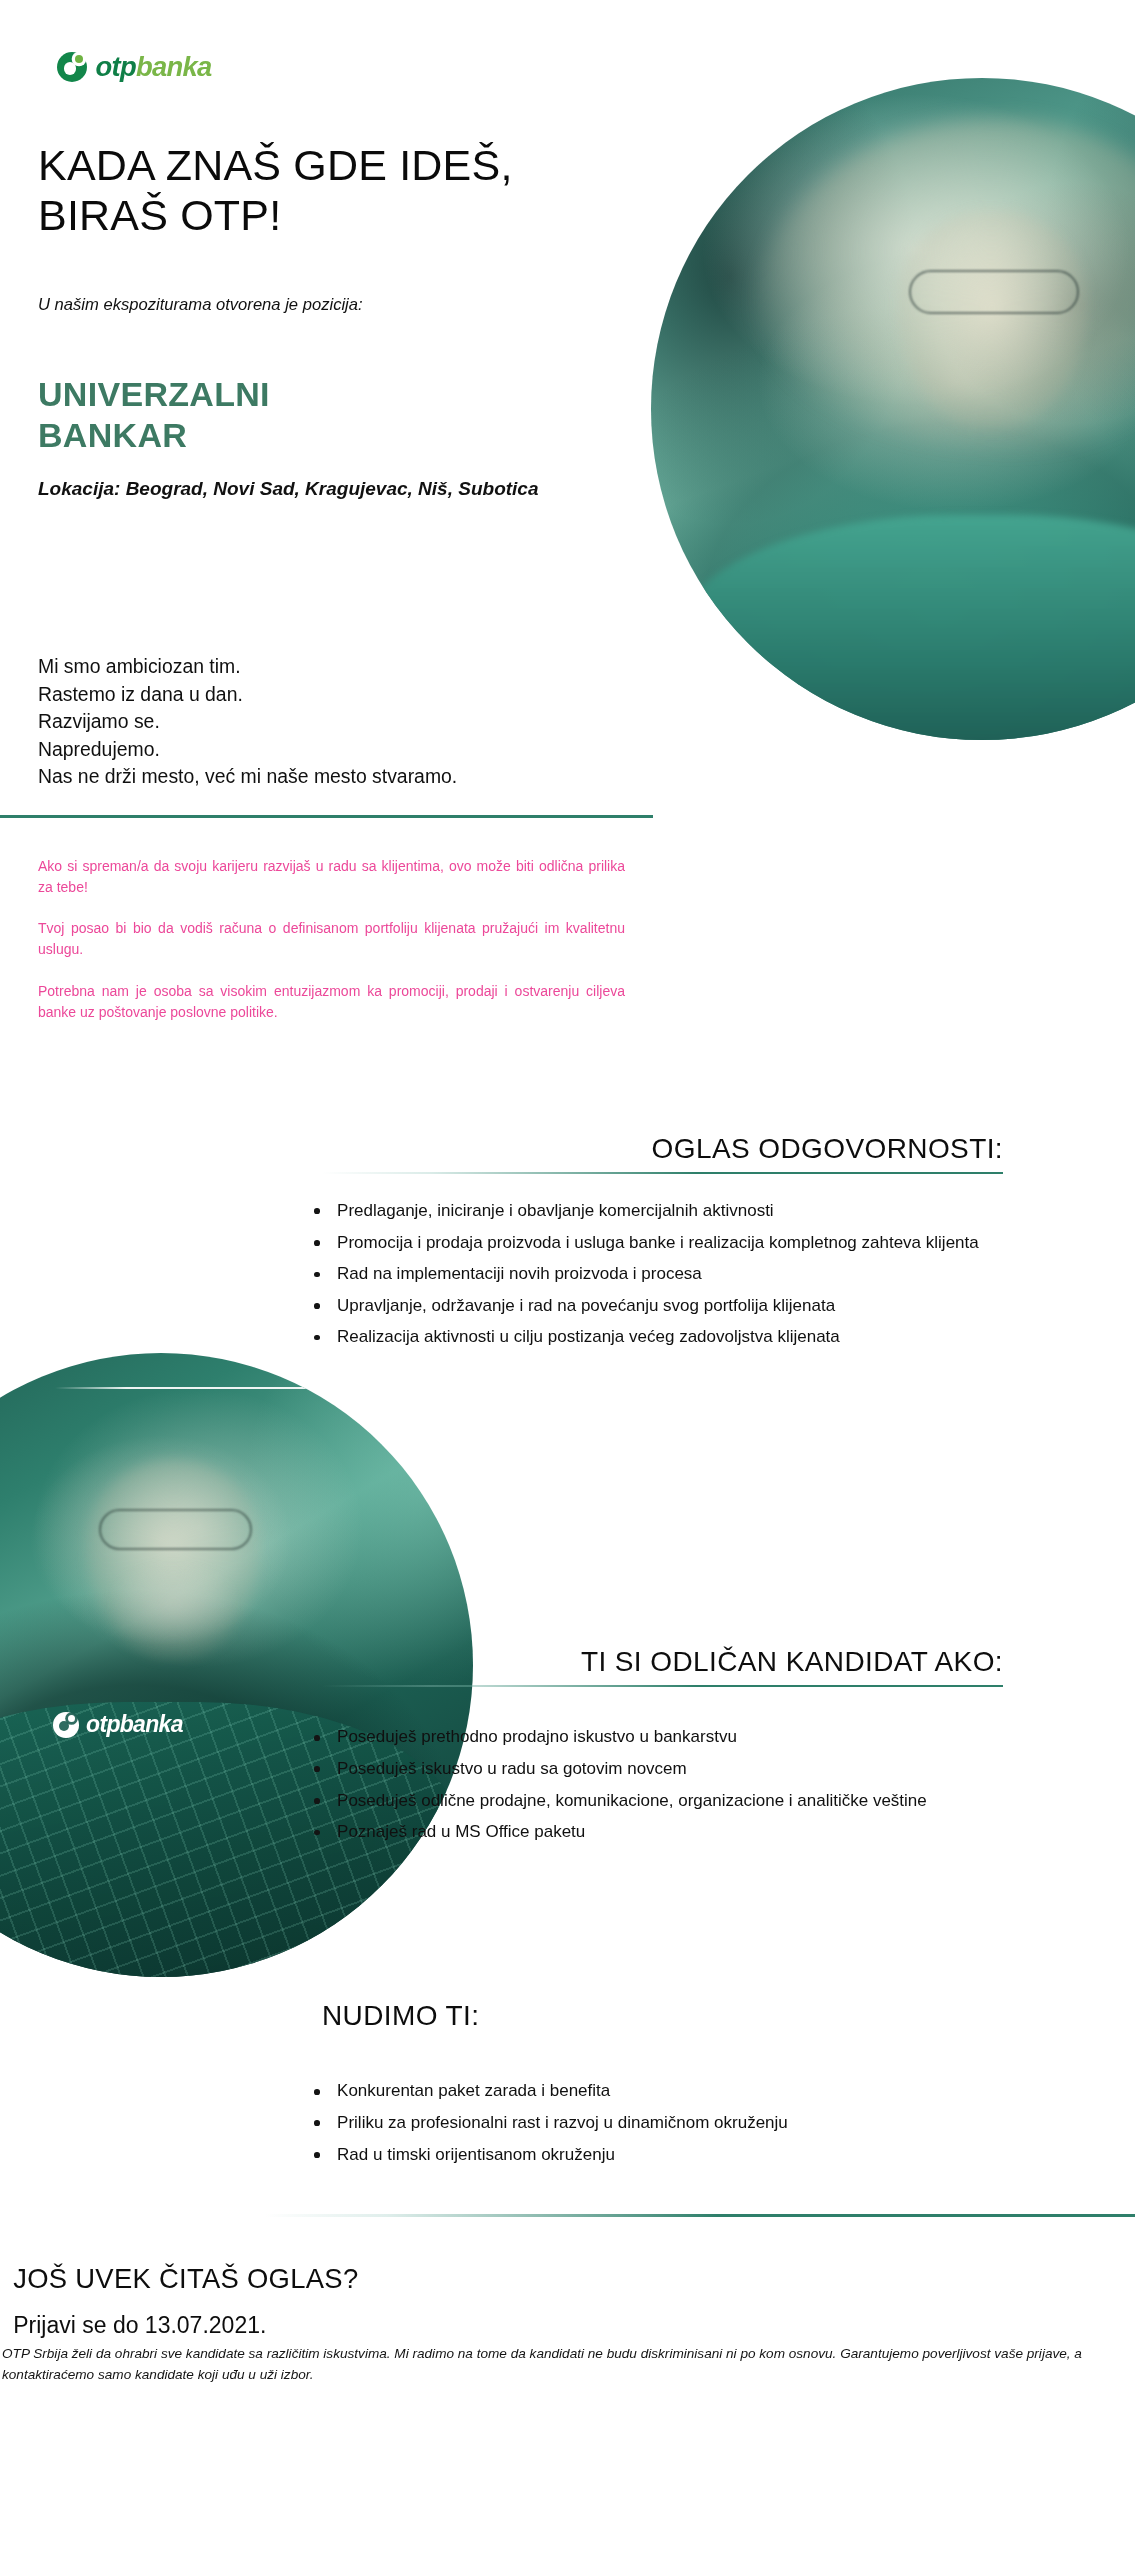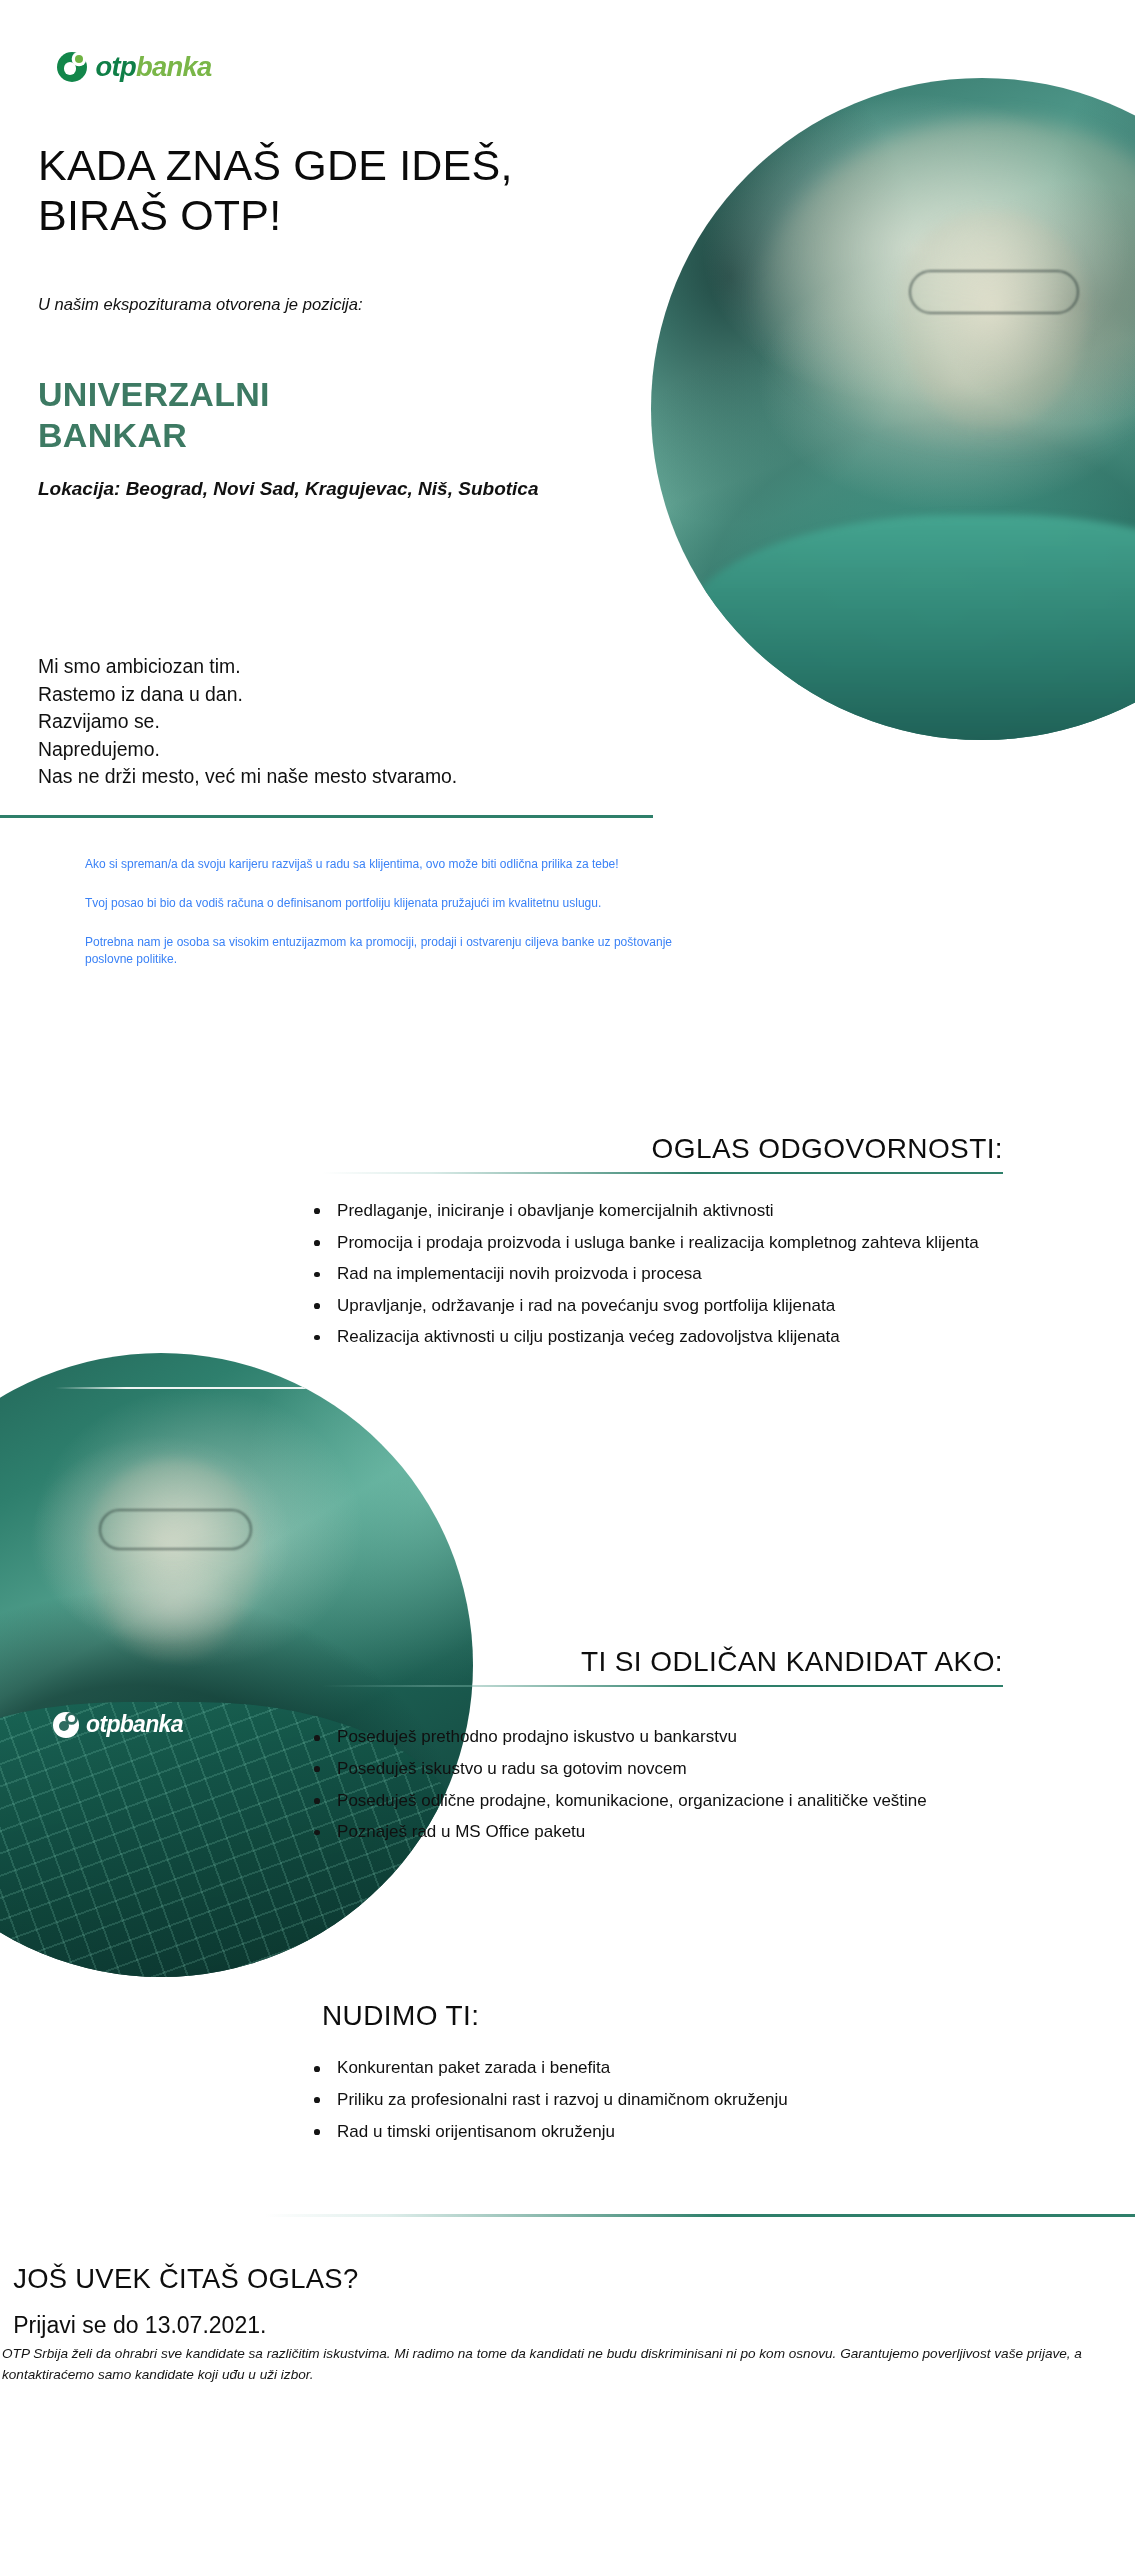--- a/index.html
+++ b/index.html
@@ -142,21 +142,21 @@
   .intro-lines{
     position:absolute;left:38px;top:653px;width:587px;
     font-size:19.4px;line-height:1.42;color:#101010;
   }
   .rule-intro{
     position:absolute;left:0;top:815px;width:653px;height:2.8px;
     background:linear-gradient(90deg,#2e7f6a 0%,#2e7f6a 86%,#2e7f6a 100%);
   }
   .paras{
     position:absolute;left:38px;top:856px;width:587px;
-    font-size:12px;line-height:1.48;color:#3b82f6;text-align:justify;margin-left:47px;
+    font-size:14px;line-height:1.48;color:#ec4899;text-align:justify;
   }
   .paras p{margin:0 0 21px 0;}
   .paras p:last-child{margin-bottom:0;}
 
   
   .section{position:absolute;}
   .section-head{
     font-size:28px;font-weight:400;color:#0d0d0d;letter-spacing:0.4px;
     white-space:nowrap;
   }
@@ -175,21 +175,21 @@
     content:"";position:absolute;left:-21px;top:9.5px;
     width:5.7px;height:5.7px;border-radius:50%;background:#141414;
   }
   ul.just li{text-align:justify;}
 
   #sec-resp{left:322px;top:1133px;width:681px;}
   #sec-resp .bullets{margin-top:24.6px;padding-left:13.2px;}
   #sec-cand{left:322px;top:1646px;width:681px;}
   #sec-cand .bullets{margin-top:38px;padding-left:13.2px;}
   #sec-offer{left:322px;top:2000px;width:681px;}
-  #sec-offer .bullets{margin-top:15px;padding-left:13.2px;}
+  #sec-offer .bullets{margin-top:38px;padding-left:13.2px;}
   #sec-offer .rule-grad{visibility:hidden;}
   .rule-bottom{
     position:absolute;left:265px;top:2214px;width:870px;height:2.8px;
     background:linear-gradient(90deg,rgba(255,255,255,0) 0%,rgba(150,200,190,.30) 14%,#2e7f6a 52%,#2e7f6a 100%);
   }
 
   
   .footer-head{
     position:absolute;left:13.2px;top:2263px;
     font-size:27.4px;font-weight:400;color:#0d0d0d;letter-spacing:0.3px;

